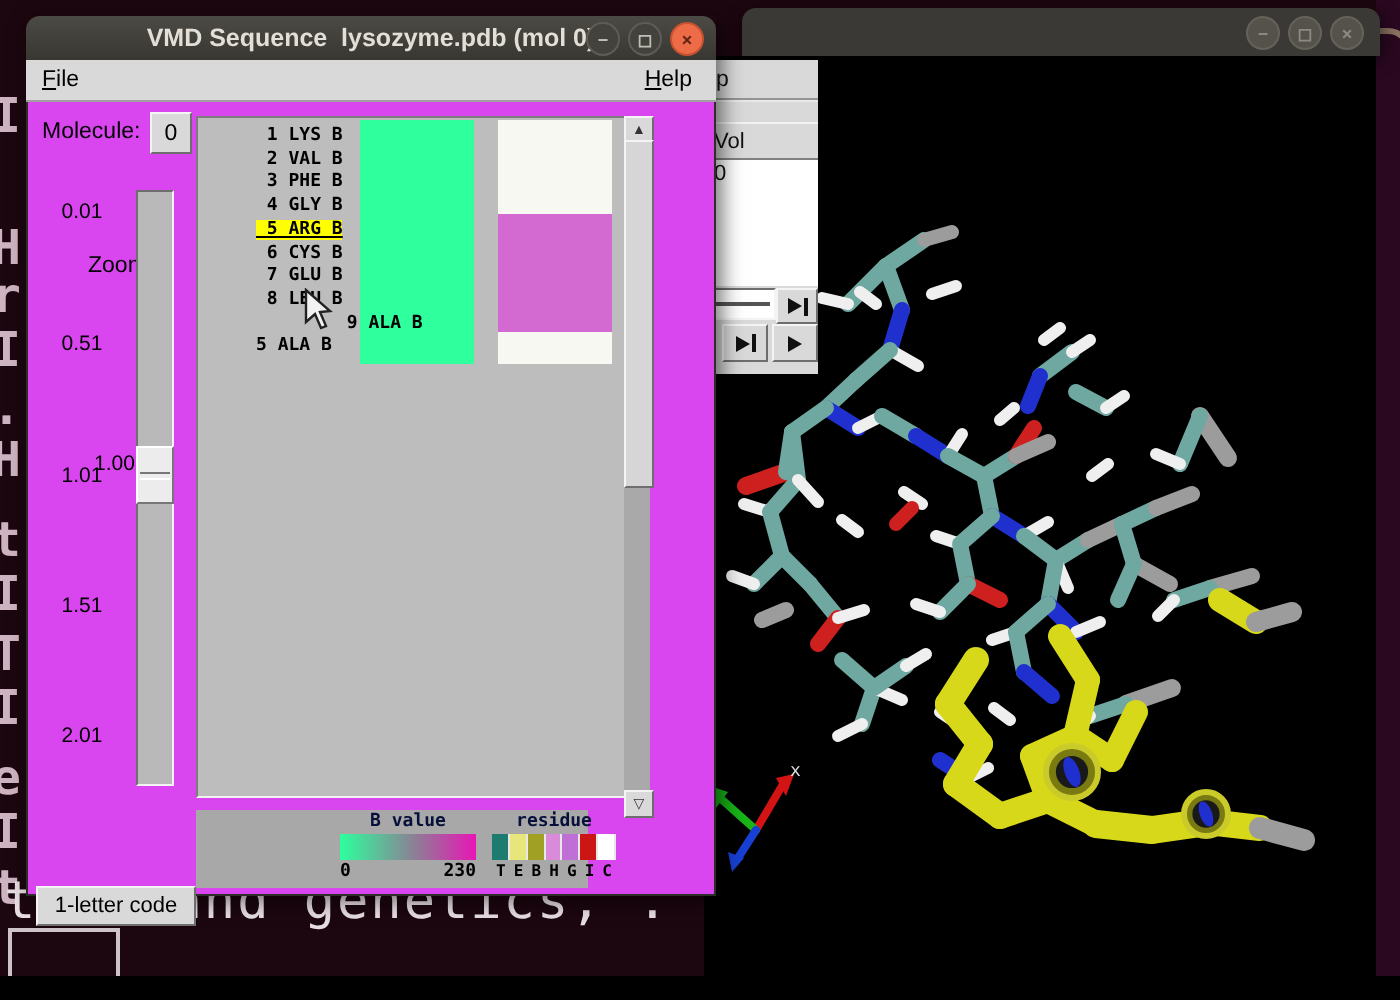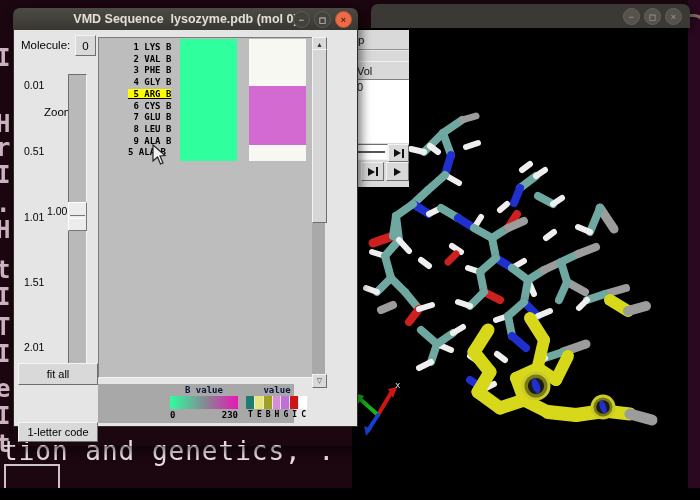--- a/index.html
+++ b/index.html
@@ -60,34 +60,34 @@
                 position:relative;display:flex;align-items:center;justify-content:center;}
   #seq-title{font-weight:bold;font-size:12.5px;color:#e3dfd7;white-space:pre;}
   #seq-titlebar .win-btns{right:6px;top:3px;}
   .wbtn.act{background:#44423d;color:#c2beb5;border:1px solid #5f5c55;}
   .wbtn.close{background:#ee6b47;color:#5d2413;border:1px solid #c4512f;}
   #seq-menubar{height:20px;background:#d9d9d9;display:flex;align-items:center;font-size:11.5px;color:#000;
                border-bottom:1px solid #9f9f9f;}
   .menu-item{display:inline-block;padding:0 8px;}
   .menu-item::first-letter{text-decoration:underline;}
   #menu-help{margin-left:auto;padding-right:12px;}
-  #seq-body{position:relative;height:396px;background:#e5e5e5;border-left:1px solid #2e2d2a;
+  #seq-body{position:relative;height:396px;background:#d946ef;border-left:1px solid #2e2d2a;
             border-right:1px solid #2e2d2a;border-bottom:1px solid #2e2d2a;font-size:11.5px;color:#000;}
 
   #molecule-label{position:absolute;left:7px;top:9px;}
   #molecule-box{position:absolute;left:61px;top:5px;width:19px;height:19px;display:flex;
                 align-items:center;justify-content:center;}
   #zoom-label{position:absolute;left:30px;top:28px;margin-top:48px;}
   #scale-trough{position:absolute;left:54px;top:44px;width:17px;height:296px;background:#b9b9b9;}
   #scale-handle{position:absolute;left:54px;top:172px;width:17px;height:27px;background:#ececec;
                 border-top:1px solid #fff;border-left:1px solid #fff;border-bottom:1px solid #777;
                 border-right:1px solid #777;}
   #scale-handle .ridge{position:absolute;left:1px;right:1px;top:12px;height:2px;
                        border-top:1px solid #777;border-bottom:1px solid #fff;}
-  .tick{position:absolute;left:10px;width:34px;text-align:left;font-size:10.5px;}
+  .tick{position:absolute;left:10px;width:34px;text-align:center;font-size:10.5px;}
   #zoom-value{position:absolute;left:33px;top:175px;font-size:10.5px;}
 
   #listbox{position:absolute;left:84px;top:7px;width:213px;height:339px;background:#bdbdbd;
            border-top:1px solid #7c7c7c;border-left:1px solid #7c7c7c;
            border-bottom:1px solid #f2f2f2;border-right:1px solid #f2f2f2;overflow:hidden;}
   .res-row{position:absolute;left:0;width:100%;height:12px;}
   .res-text{margin-left:29px;font:bold 9px/12px "DejaVu Sans Mono",monospace;white-space:pre;color:#000;}
   #bvalue-column{position:absolute;left:81px;top:1px;width:57px;height:122px;}
   #struct-column{position:absolute;left:150px;top:1px;width:57px;height:122px;display:flex;
                  flex-direction:column;}
@@ -310,20 +310,24 @@
 
 <div id="seq-win">
   <div id="seq-titlebar">
     <span id="seq-title">VMD Sequence  lysozyme.pdb (mol 0)</span>
     <span class="win-btns">
       <span class="wbtn act">−</span>
       <span class="wbtn act">◻</span>
       <span class="wbtn close">×</span>
     </span>
   </div>
+  <div id="seq-menubar">
+    <span class="menu-item" id="menu-file">File</span>
+    <span class="menu-item" id="menu-help">Help</span>
+  </div>
   <div id="seq-body">
 
     <span id="molecule-label">Molecule:</span>
     <span id="molecule-box" class="raised">0</span>
 
     <span id="zoom-label">Zoom:</span>
     <div id="scale-trough" class="sunken"></div>
     <div id="scale-handle">
       <div class="ridge"></div>
     </div>
@@ -345,57 +349,56 @@
         </div>
       <div id="residue-rows">
           <div class="res-row" style="top: 2px;"><span class="res-text"> 1 LYS B</span></div>
           <div class="res-row" style="top: 13.7px;"><span class="res-text"> 2 VAL B</span></div>
           <div class="res-row" style="top: 25.4px;"><span class="res-text"> 3 PHE B</span></div>
           <div class="res-row" style="top: 37.1px;"><span class="res-text"> 4 GLY B</span></div>
           <div class="res-row" style="top: 48.8px; text-decoration: underline;"><span class="res-text" style="background: rgb(255, 255, 0);"> 5 ARG B</span></div>
           <div class="res-row" style="top: 60.5px;"><span class="res-text"> 6 CYS B</span></div>
           <div class="res-row" style="top: 72.2px;"><span class="res-text"> 7 GLU B</span></div>
           <div class="res-row" style="top: 83.9px;"><span class="res-text"> 8 LEU B</span></div>
-          <div class="res-row" style="top: 95.6px;"><span class="res-text"> 9 ALA B</span></div>
+          <div class="res-row" style="top: 95.6px; padding-left: 40px;"><span class="res-text"> 9 ALA B</span></div>
           <div class="res-row" style="top: 107.3px;"><span class="res-text">5 ALA B</span></div>
         </div>
     </div>
 
     <div id="seq-scrollbar">
       <div id="sb-up" class="sb-arrow raised">▲</div>
       <div id="sb-thumb" class="raised"></div>
       <div id="sb-down" class="sb-arrow raised">▽</div>
     </div>
 
     <div id="legend">
       <span id="bvalue-label" class="leg-label">B value</span>
       <div id="bvalue-gradient" style="background: linear-gradient(90deg, rgb(45, 255, 157), rgb(141, 127, 149) 55%, rgb(232, 22, 182));"></div>
       <span id="bvalue-min">0</span>
       <span id="bvalue-max">230</span>
-      <span id="struct-label" class="leg-label">value</span>
+      <span id="struct-label" class="leg-label">residue</span>
       <div id="struct-squares">
           <div style="background: rgb(30, 123, 111);"></div>
           <div style="background: rgb(230, 230, 122);"></div>
           <div style="background: rgb(160, 160, 36);"></div>
           <div style="background: rgb(217, 138, 217);"></div>
           <div style="background: rgb(192, 111, 214);"></div>
           <div style="background: rgb(204, 22, 22);"></div>
           <div style="background: rgb(255, 255, 255);"></div>
         </div>
       <div id="struct-letters">
           <div>T</div>
           <div>E</div>
           <div>B</div>
           <div>H</div>
           <div>G</div>
           <div>I</div>
           <div>C</div>
         </div>
     </div>
 
-    <div id="btn-fit-all" class="tk-button raised">fit all</div>
     <div id="btn-one-letter" class="tk-button raised">1-letter code</div>
   </div>
 </div>
 
 <svg id="cursor" width="16" height="22" viewBox="0 0 16 22">
   <path d="M1,1 L1,17 L5.5,13 L8.5,20 L11,19 L8,12 L13,11.5 Z" fill="#f2f2f2" stroke="#222" stroke-width="1.2"></path>
 </svg>
 
 </body></html>

